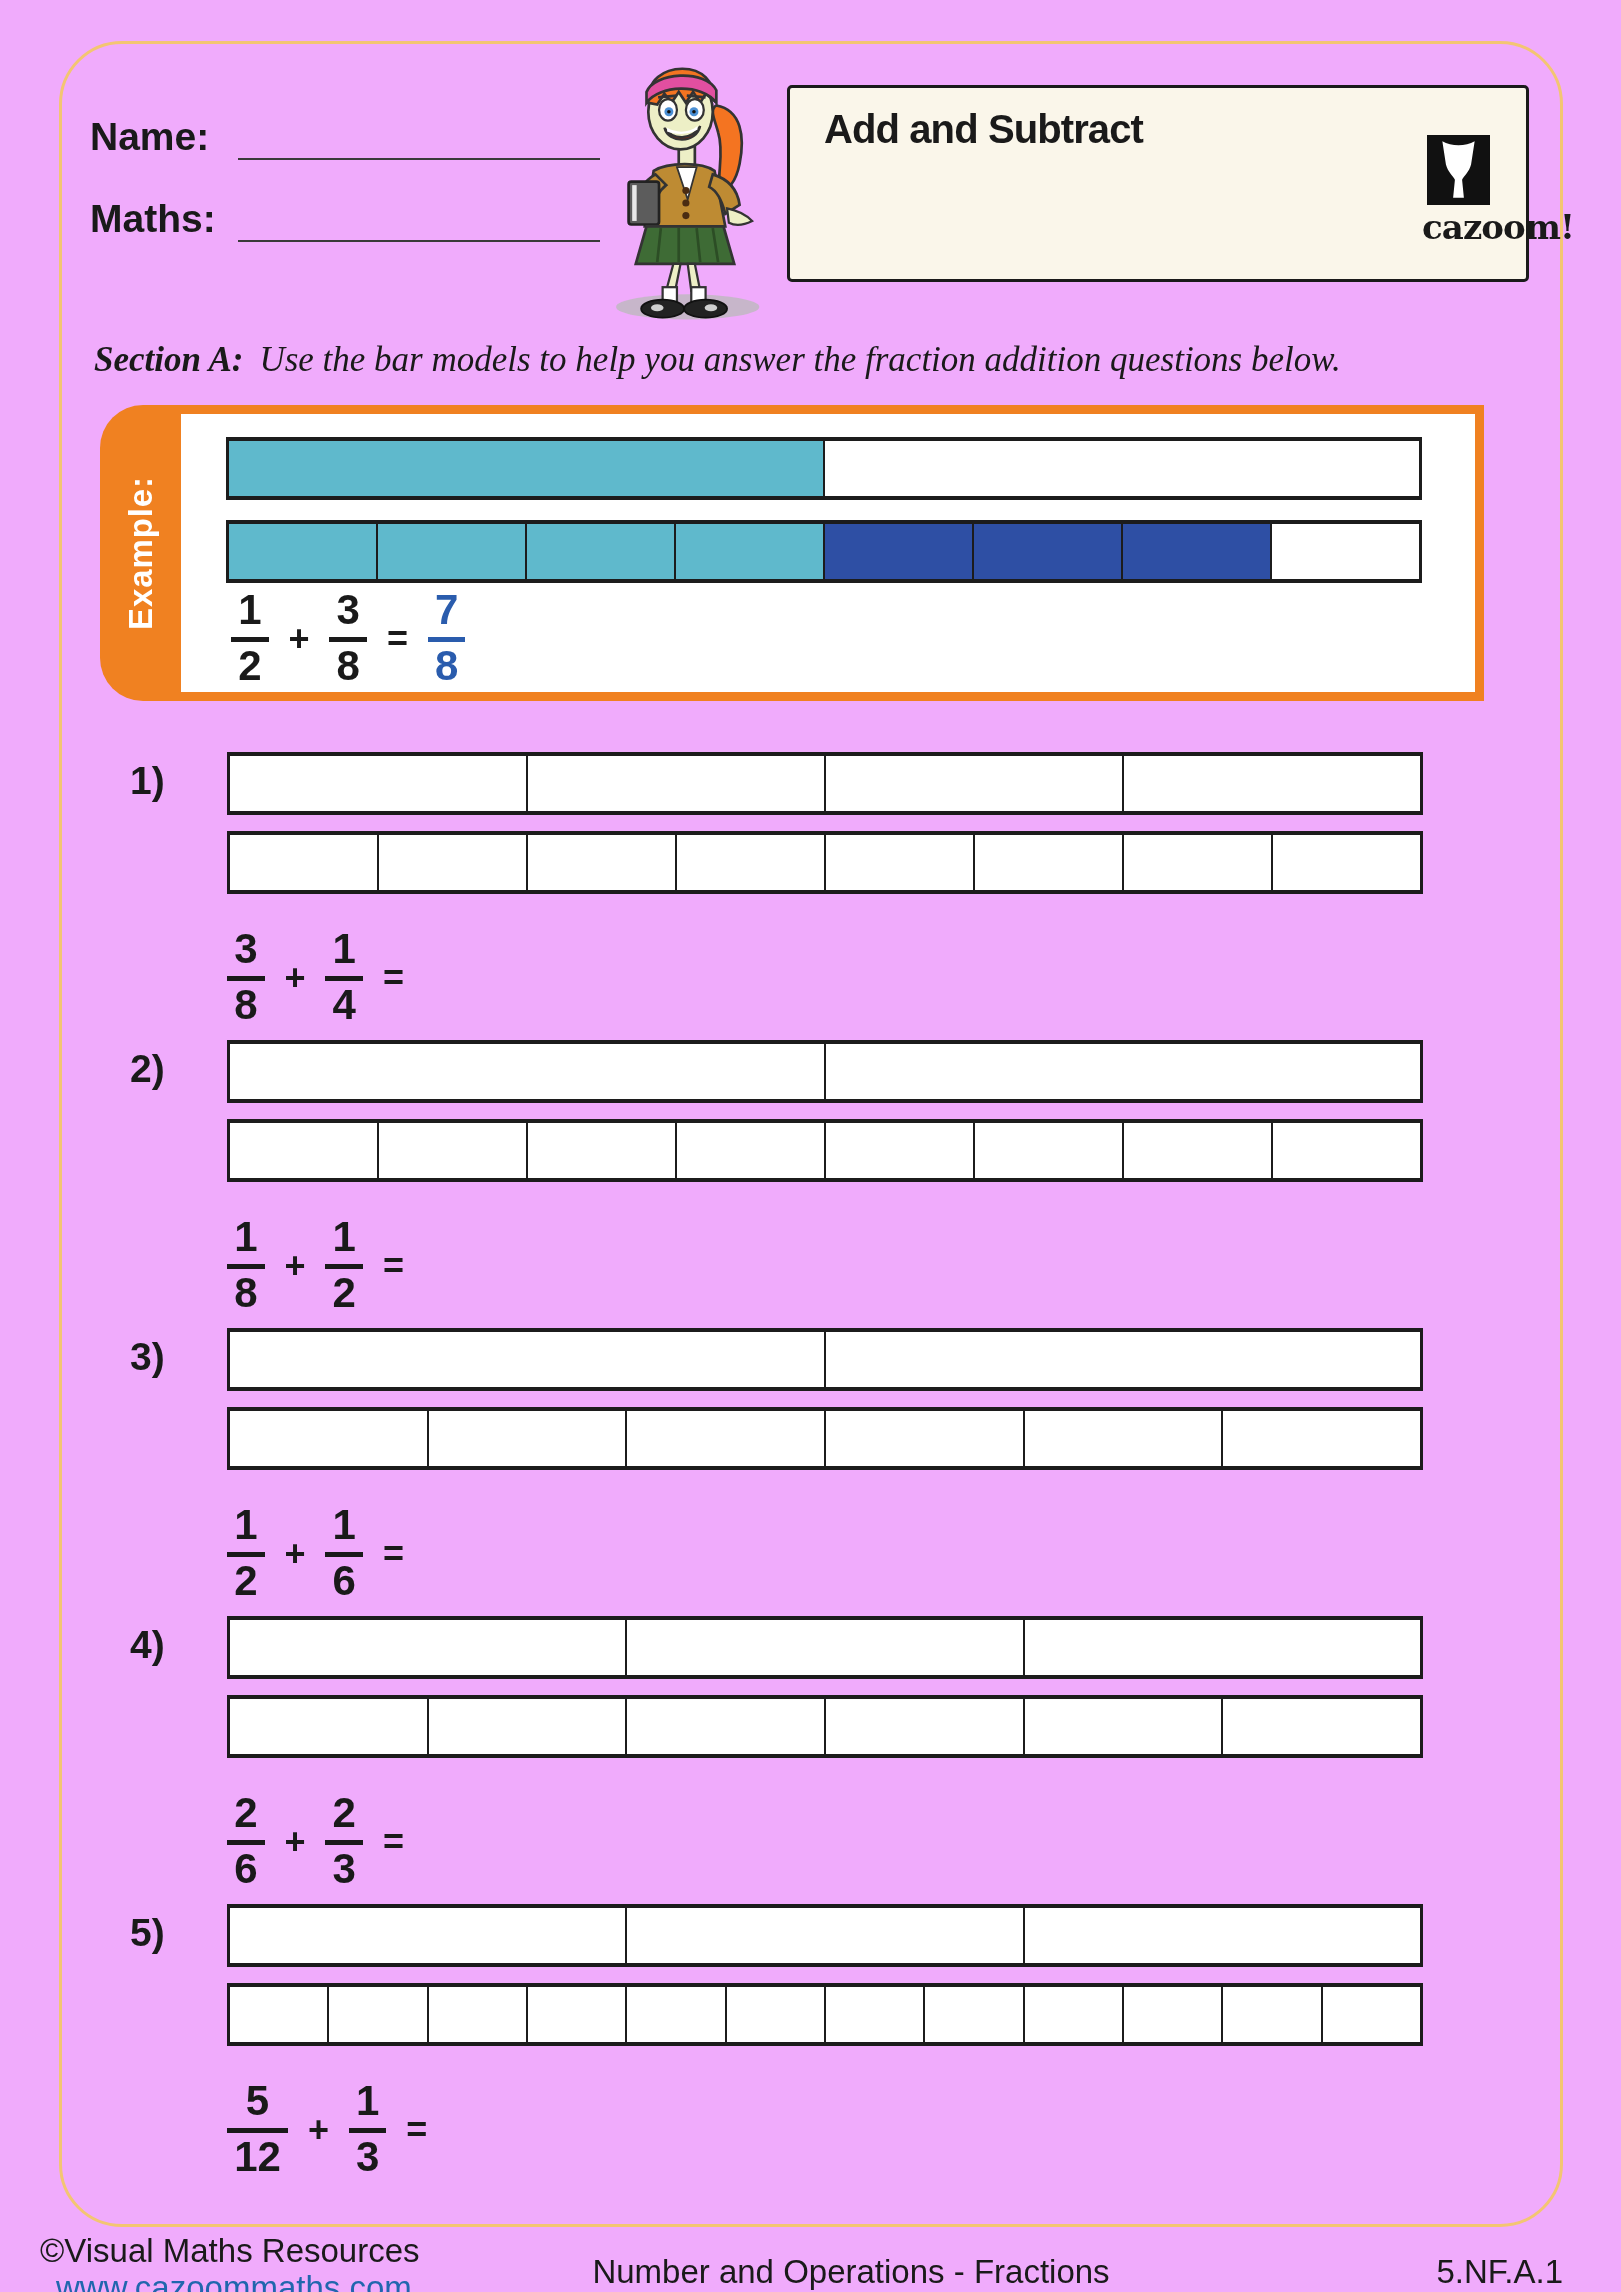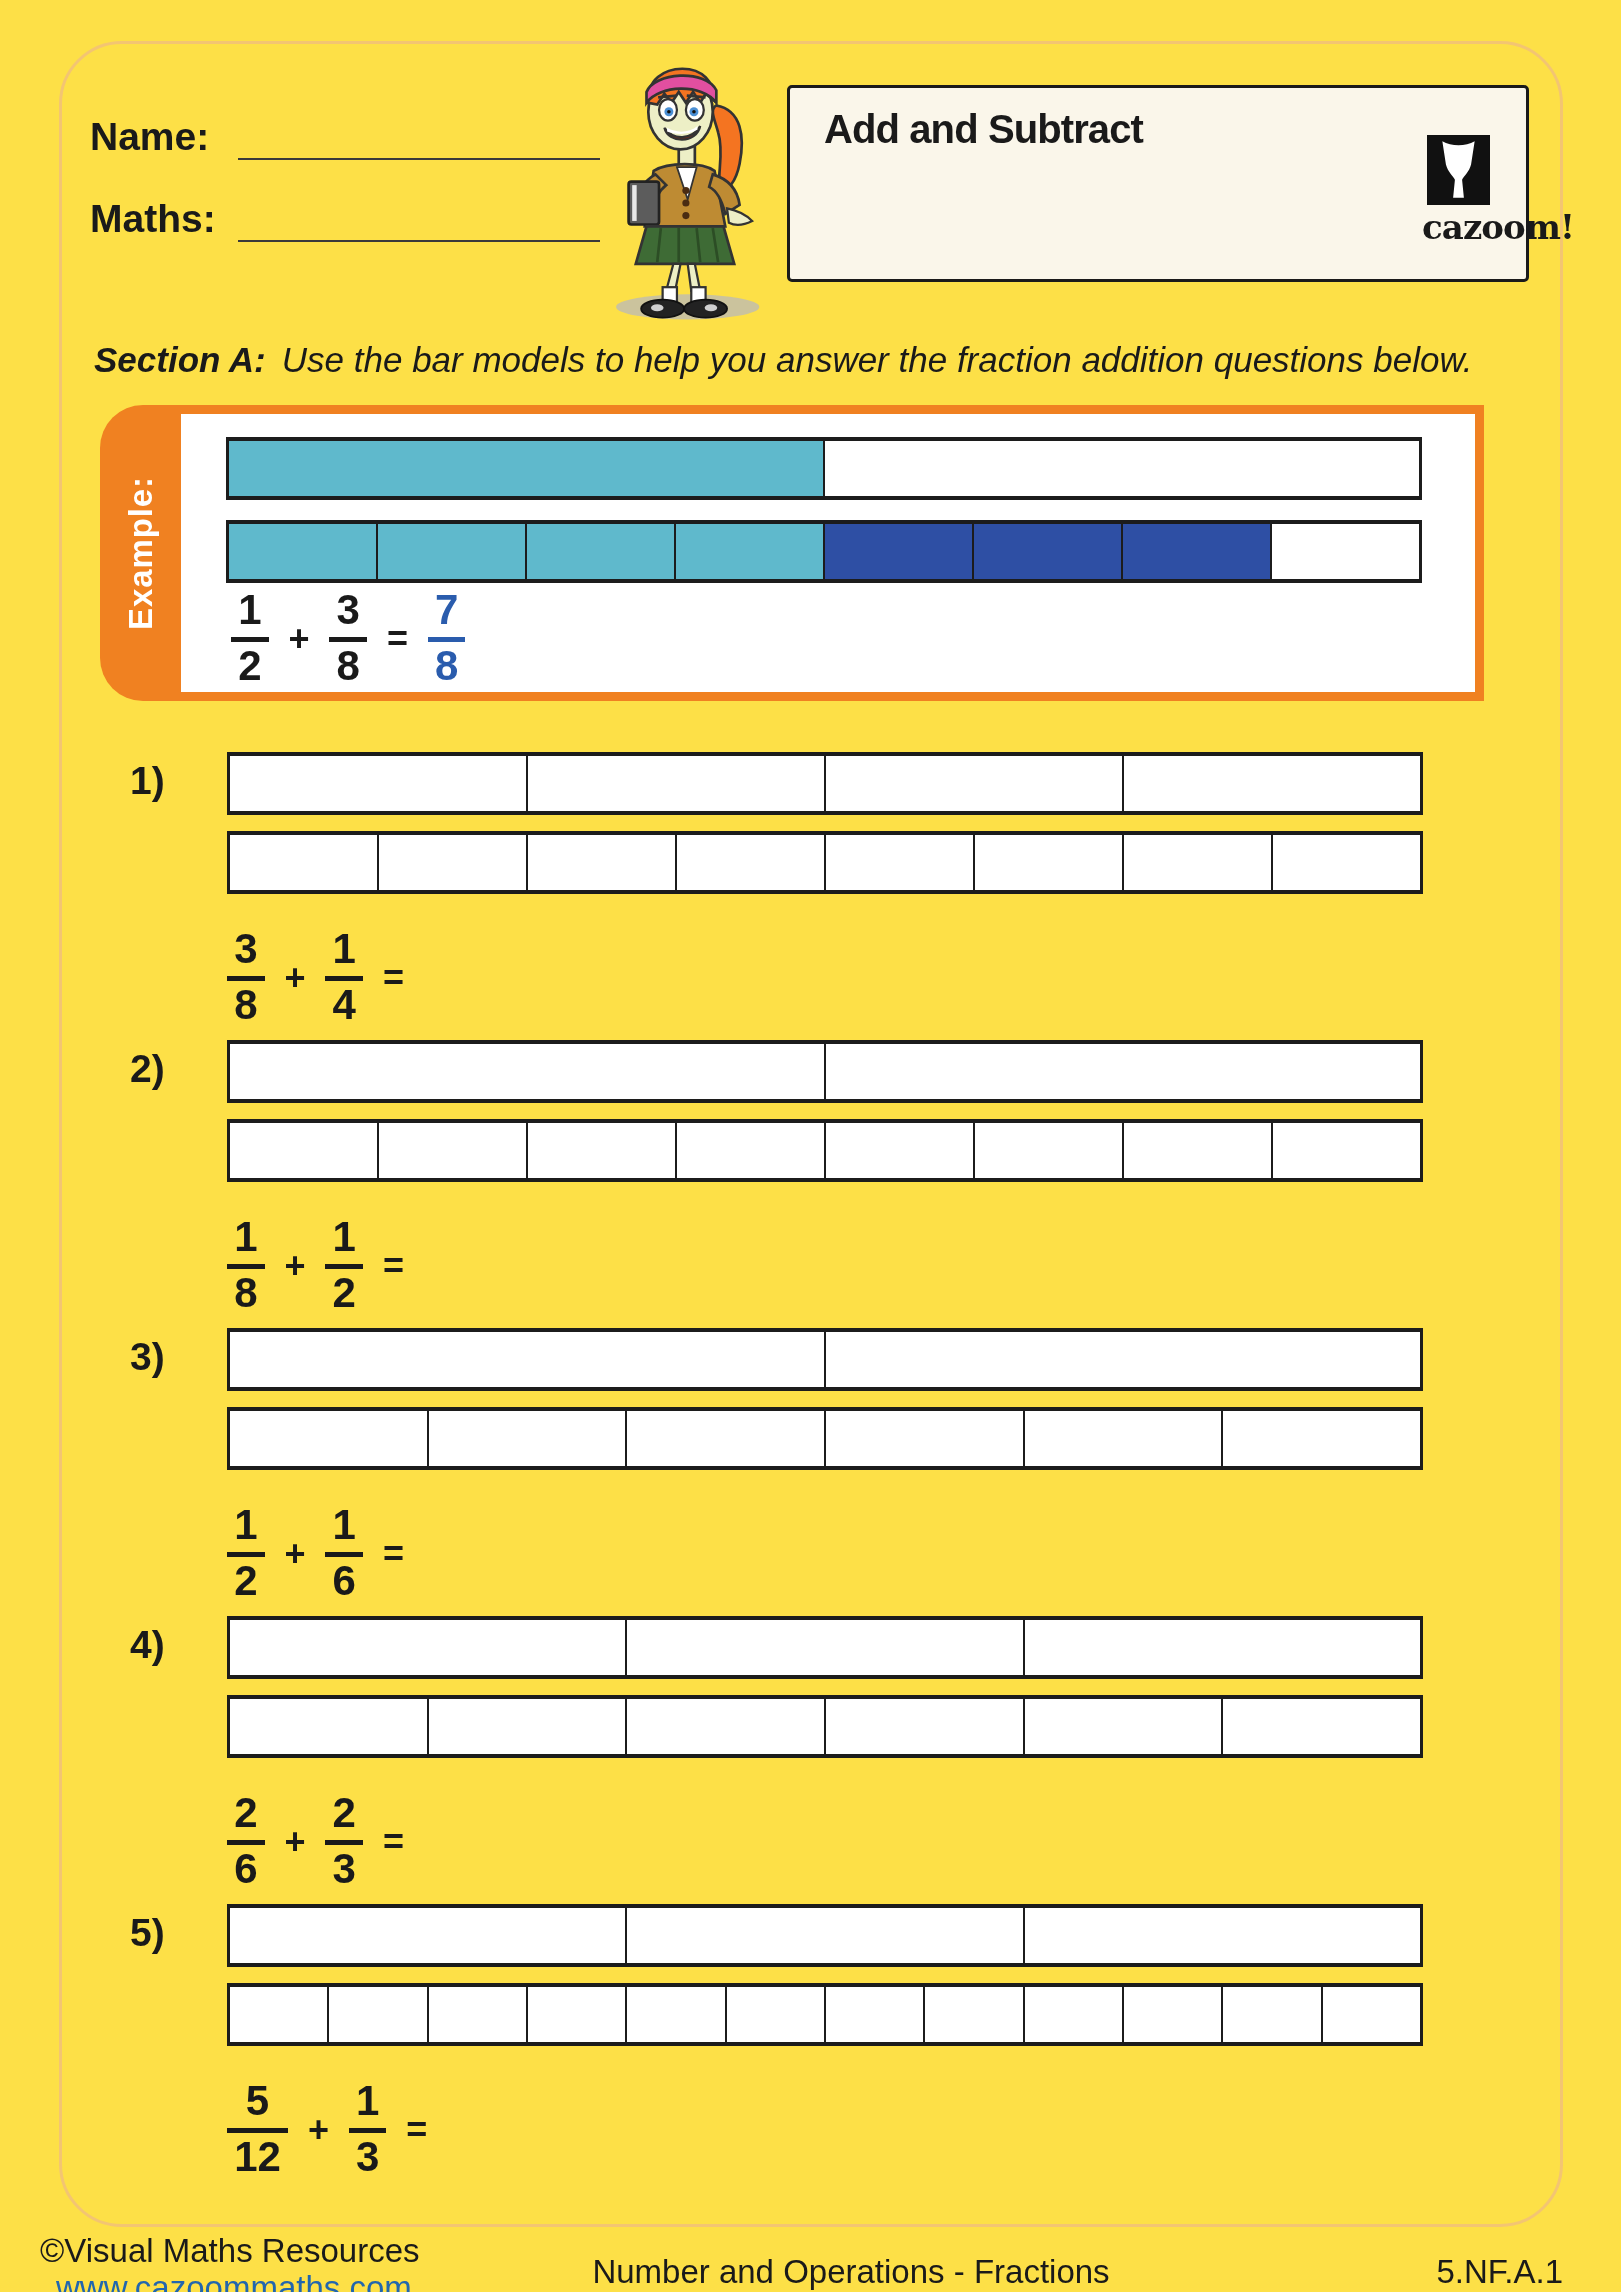--- a/index.html
+++ b/index.html
@@ -1,35 +1,35 @@
 <!DOCTYPE html>
 <html style="--orange: #F08121; --gold: #F3C572; --teal: #5FB9CC; --blue: #2E4FA4; --ansblue: #2A5CAD; --link: #2166AE;font-size:14.3px"><head>
 <meta charset="utf-8">
 <style>
   html,body{margin:0;padding:0;background:#fff;}
-  #canvas{position:relative;width:1622px;height:2293px;background:#fde047;overflow:hidden;
+  #canvas{position:relative;width:1622px;height:2293px;background:#f0abfc;overflow:hidden;
           font-family:"Liberation Sans", sans-serif;color:#1a1a1a;}
   .abs{position:absolute;}
 
   
   #frame{left:59px;top:41px;width:1498px;height:2180px;border:3.6px solid var(--gold);
          border-radius:63px;}
 
   
   .field-label{font-size:39px;font-weight:700;}
   .write-line{border-top:2.7px solid #3a3a3a;height:0;}
   #title-box{left:787px;top:85px;width:736px;height:191px;background:#faf6ea;
              border:3.6px solid #1a1a1a;border-radius:5px;}
   #title-text{left:34px;top:18px;font-size:40px;font-weight:700;line-height:1.16;letter-spacing:-0.9px;}
   #logo{right:32px;top:47px;width:72px;text-align:center;}
   #logo-mark{width:63px;height:70px;background:#111;margin:0 auto;display:block;}
   #logo-word{font-family:"DejaVu Serif", serif;font-weight:700;font-size:34px;letter-spacing:-0.9px;margin-top:1.8px;}
 
   
-  #section-line{left:94px;top:340px;font-family:Liberation Sans, sans-serif;font-style:italic;font-size:35px;}
+  #section-line{left:94px;top:340px;font-family:Liberation Serif, serif;font-style:italic;font-size:35px;}
   #section-label{font-weight:700;margin-right:16px;}
 
   
   #example-wrap{left:100px;top:405px;width:1384px;height:296px;}
   #example-tab{left:0;top:0;width:81px;height:100%;background:var(--orange);
                border-radius:43px 0 0 43px;display:flex;align-items:center;justify-content:center;}
   #example-tab span{writing-mode:vertical-rl;transform:rotate(180deg);color:#fff;
                     font-weight:700;font-size:33px;letter-spacing:0.9px;}
   #example-body{left:68px;right:0;top:0;bottom:0;border:9px solid var(--orange);background:#fff;}
 

